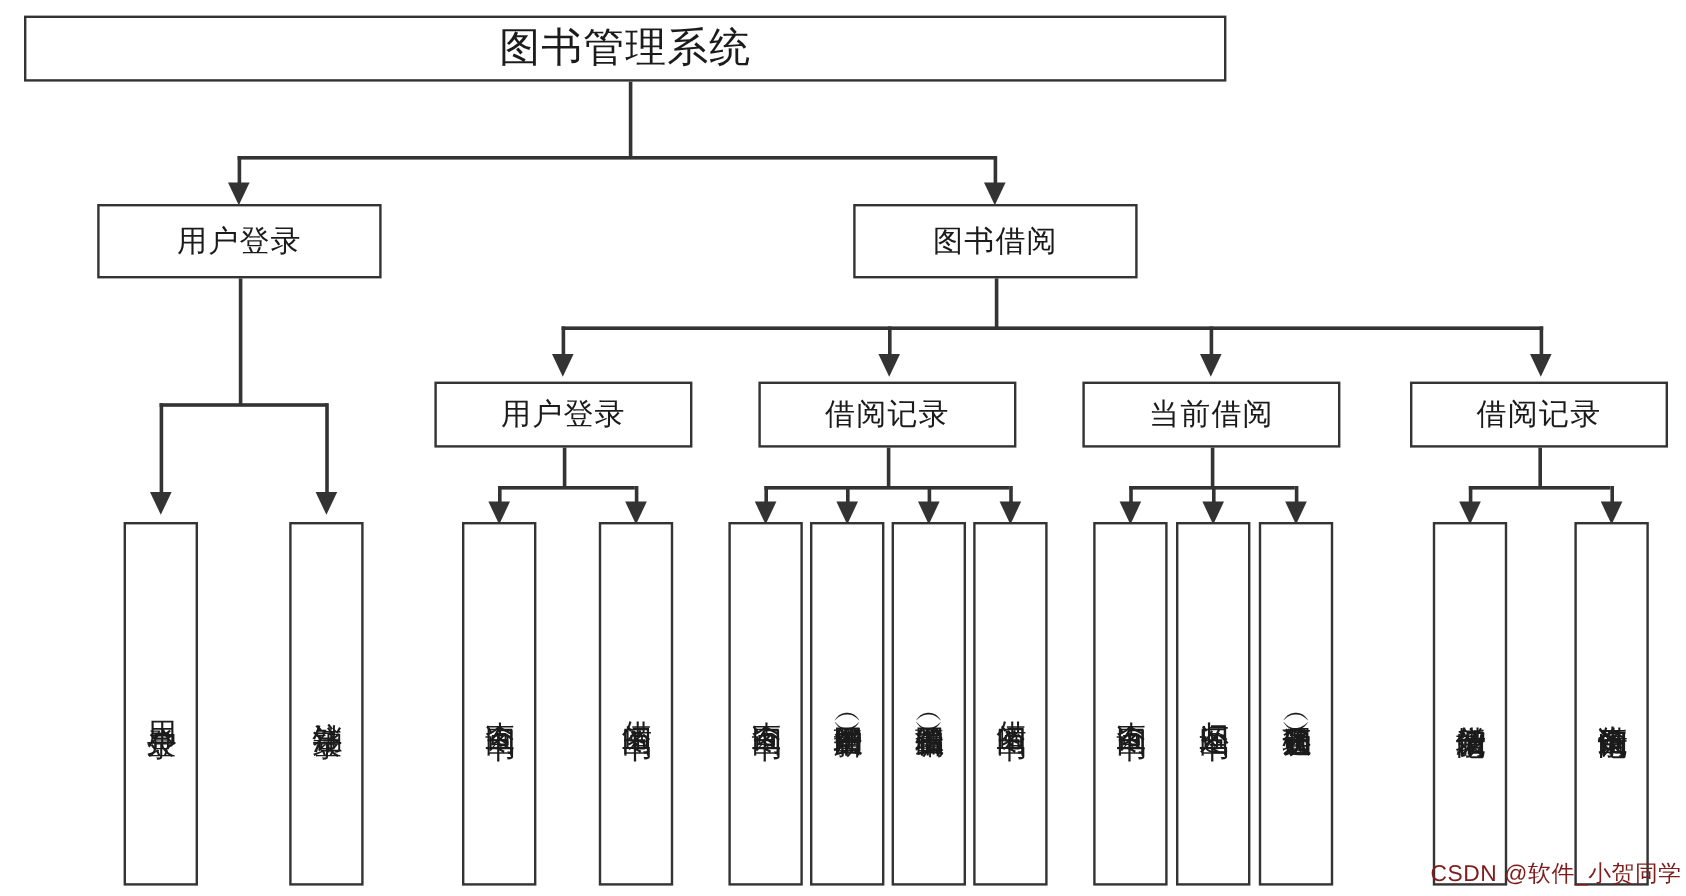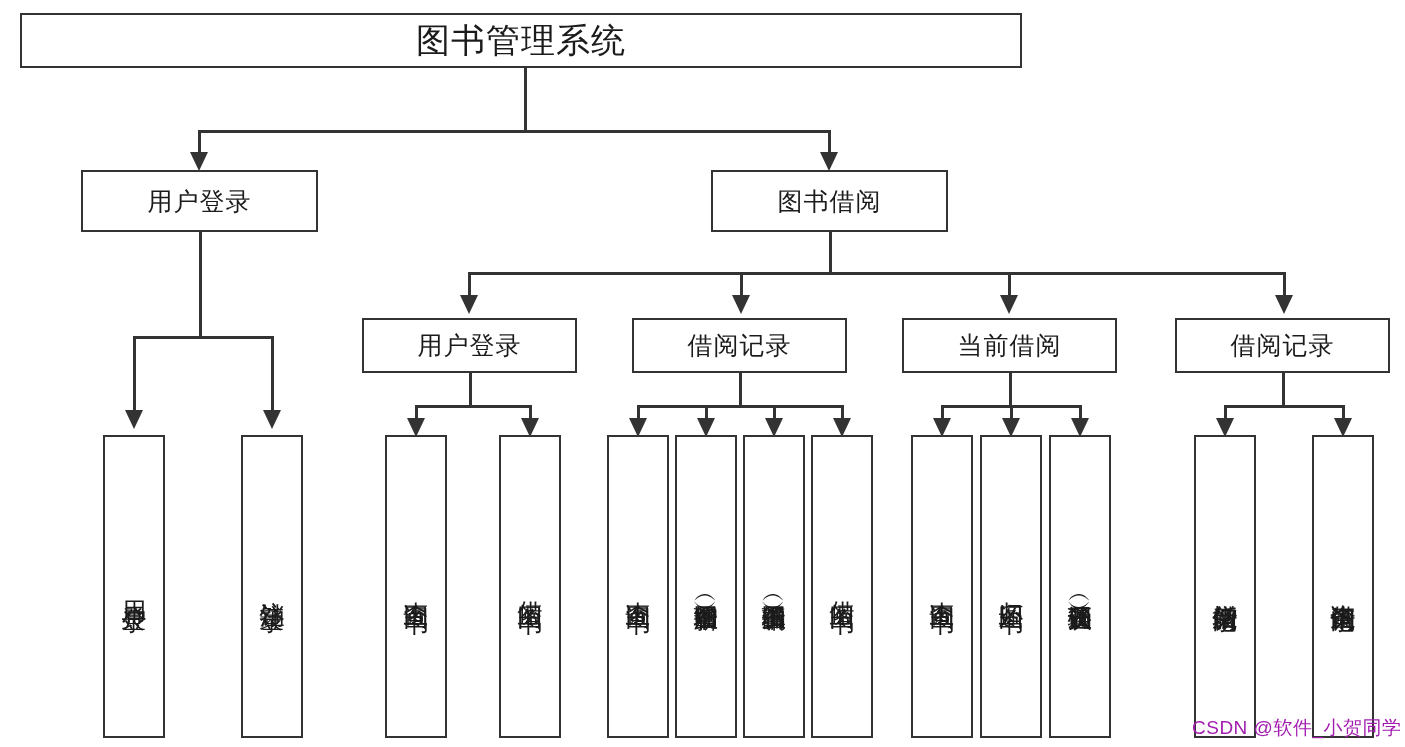--- a/index.html
+++ b/index.html
@@ -57,21 +57,21 @@
     position: absolute;
     width: 0;
     height: 0;
     border-left: 9px solid transparent;
     border-right: 9px solid transparent;
     border-top: 19px solid #333333;
   }
   .watermark {
     position: absolute;
     font-size: 19px;
-    color: #a21caf;
+    color: #7f1d1d;
     white-space: nowrap;
     letter-spacing: 0.5px;
   }
 </style>
 </head>
 <body>
 
 <div id="canvas">
 
   <div class="node horiz title" style="left:20px; top:13px; width:1002px; height:55px;">

